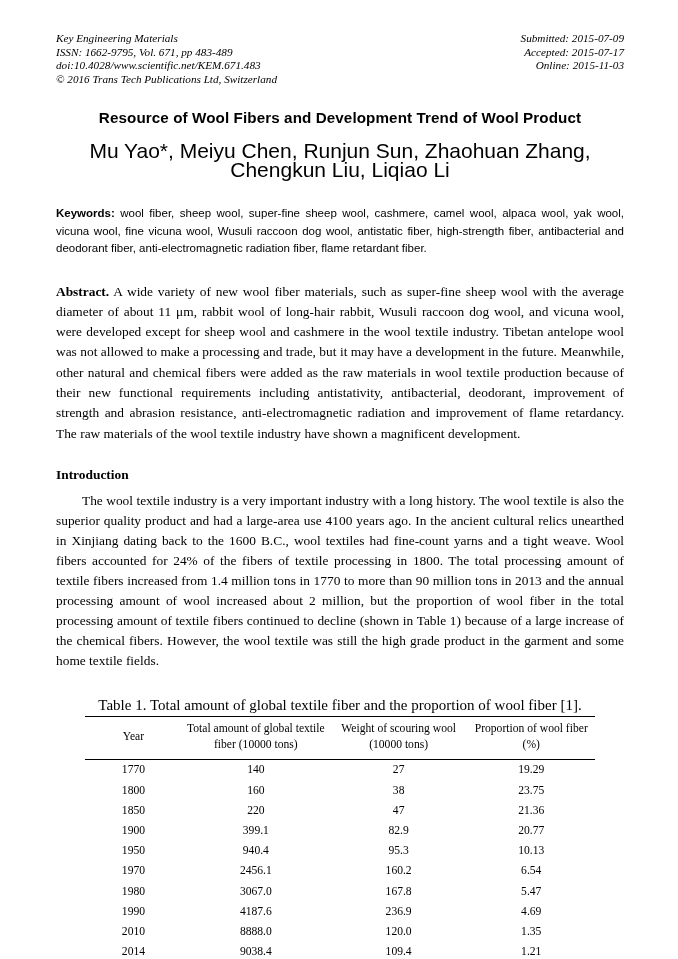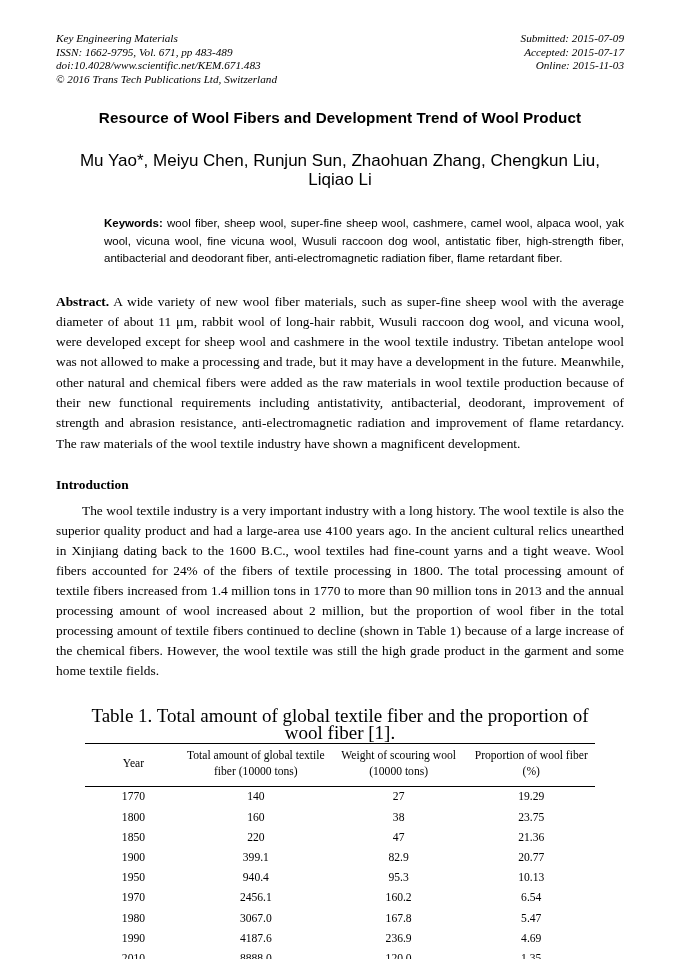--- a/index.html
+++ b/index.html
@@ -55,44 +55,43 @@
   .title {
     margin-top: 20px;
     font-family: "Liberation Sans", sans-serif;
     font-weight: bold;
     font-size: 15.2px;
     line-height: 19px;
     text-align: center;
     letter-spacing: 0.1px;
   }
   .authors {
-    margin-top: 24px;
-    font-family: "Liberation Sans", sans-serif;
-    font-size: 17px;
+    margin-top: 14px;
+    font-family: "Liberation Sans", sans-serif;
+    font-size: 21px;
     line-height: 19px;
     text-align: center;
     font-weight: normal;
   }
   .affiliation {
     margin-top: 10px;
     font-family: "Liberation Sans", sans-serif;
     font-size: 11.3px;
     line-height: 15px;
     text-align: center;
   }
 
   
   .keywords {
     margin-top: 26px;
     font-family: "Liberation Sans", sans-serif;
     font-size: 11.5px;
     line-height: 17.5px;
     text-align: justify;
     text-justify: inter-word;
-    margin-left: 48px;
   }
   .keywords .lead {
     font-weight: bold;
   }
 
   
   .abstract {
     margin-top: 24px;
     font-size: 13.4px;
     line-height: 20.3px;
@@ -119,21 +118,21 @@
     text-indent: 26px;
   }
 
   
   .table-block {
     margin-top: 26px;
     width: 510px;
     margin-left: 29px;
   }
   .table-caption {
-    font-size: 19px;
+    font-size: 15px;
     line-height: 17px;
     text-align: center;
     padding-bottom: 2px;
   }
   table.data {
     border-collapse: collapse;
     width: 100%;
     font-size: 11.6px;
   }
   table.data thead th {

